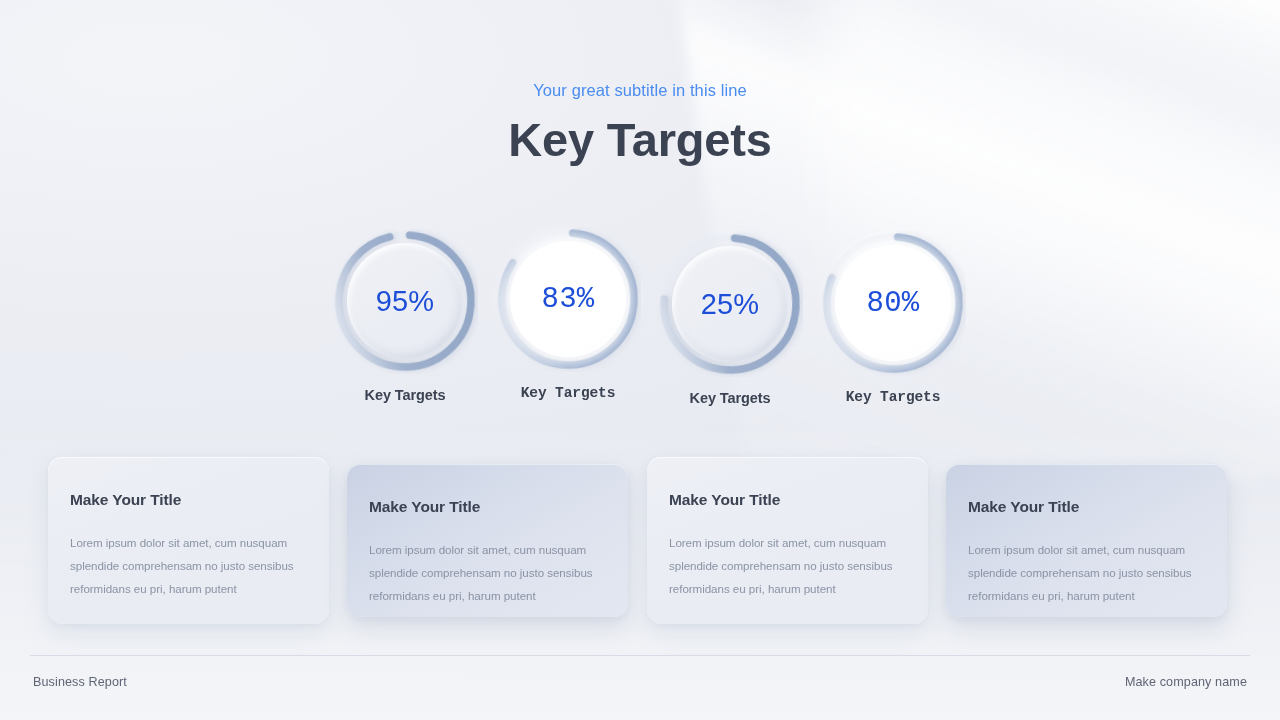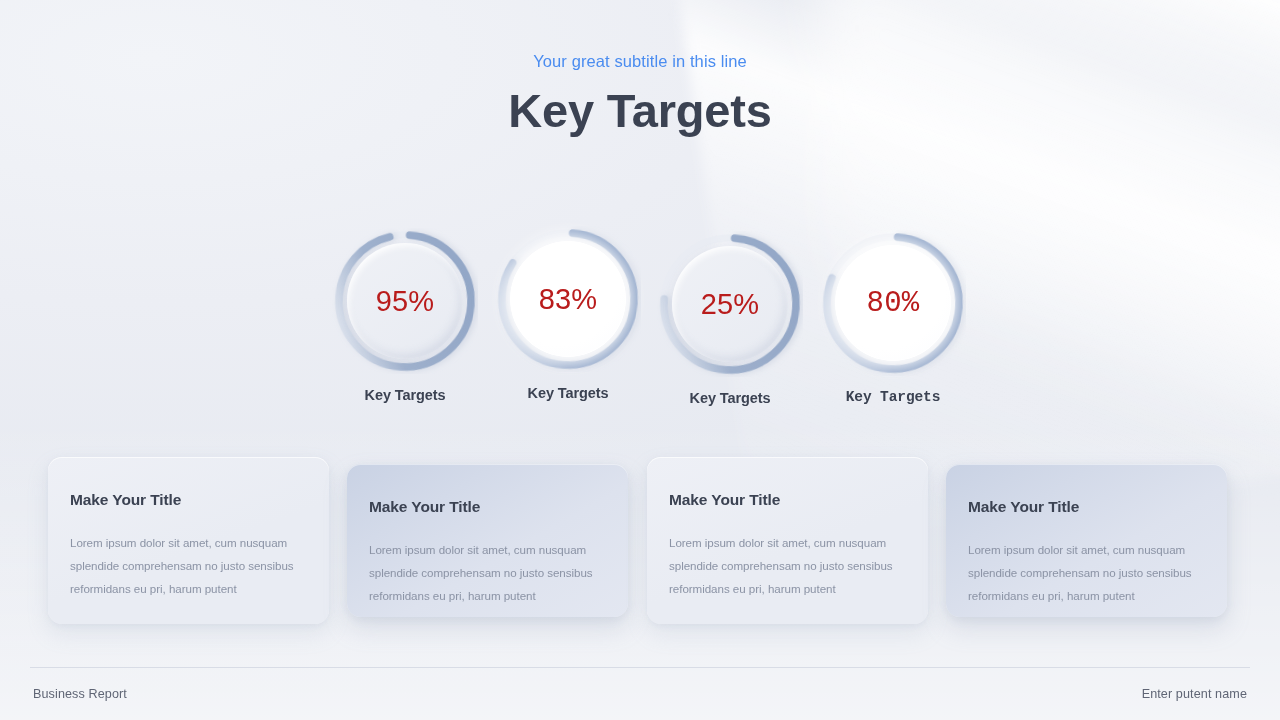--- a/index.html
+++ b/index.html
@@ -73,20 +73,21 @@
     top: 52px;
     left: 0;
     right: 0;
     text-align: center;
   }
   .subtitle {
     font-size: 16.5px;
     color: #4a8cf0;
     letter-spacing: 0.1px;
     line-height: 1.2;
+    margin-top: 29px;
   }
   .title {
     margin-top: 13px;
     font-size: 47px;
     font-weight: 700;
     color: #3b4252;
     letter-spacing: -0.2px;
     line-height: 1.12;
   }
 
@@ -140,21 +141,21 @@
       inset 0 0 0 1px rgba(255,255,255,0.9);
   }
   .ring-value {
     position: absolute;
     inset: 0;
     display: flex;
     align-items: center;
     justify-content: center;
     font-size: 29px;
     font-weight: 400;
-    color: #b91c1c;
+    color: #1d4ed8;
     letter-spacing: 0.2px;
   }
   .ring-label {
     margin-top: 13px;
     font-size: 14.5px;
     font-weight: 700;
     color: #3b4252;
     letter-spacing: -0.1px;
   }
 
@@ -198,21 +199,21 @@
     line-height: 2.0;
     color: #8b93a5;
     letter-spacing: -0.05px;
   }
 
   
   .footer {
     position: absolute;
     left: 30px;
     right: 30px;
-    bottom: 0;
+    bottom: 12px;
     height: 53px;
     border-top: 1px solid #d8dce6;
     text-align: center;
   }
   .footer-inner {
     display: flex;
     align-items: center;
     justify-content: space-between;
     height: 100%;
     padding: 0 3px;
@@ -253,21 +254,21 @@
               </filter>
             </defs>
             <circle cx="73" cy="73" r="66" fill="none" stroke="#e8ebf2" stroke-width="7" opacity="0.55"></circle>
             <circle cx="73" cy="73" r="66" fill="none" stroke="url(#g0)" stroke-width="7.5" stroke-linecap="round" stroke-dasharray="393.96 20.73" transform="rotate(-86 73 73)" filter="url(#sh0)"></circle>
           </svg>
           <div class="ring-disc"></div>
           <div class="ring-value">95%</div>
         </div>
         <div class="ring-label">Key Targets</div>
       </div>
-      <div class="ring-item style-bright" style="left: 163px; top: -2px;">
+      <div class="ring-item style-bright" style="left: 163px; top: -2px; font-family: Liberation Mono, monospace;">
         <div class="ring-wrap">
           <svg class="ring-svg" viewBox="0 0 146 146">
             <defs>
               <linearGradient id="g1" x1="0.18" y1="0" x2="0.62" y2="1">
                 <stop offset="0%" stop-color="#dbe2ee"></stop>
                 <stop offset="38%" stop-color="#94a9cb"></stop>
                 <stop offset="100%" stop-color="#8ba2c6"></stop>
               </linearGradient>
               <filter id="sh1" x="-30%" y="-30%" width="160%" height="160%">
                 <feDropShadow dx="0" dy="3" stdDeviation="3" flood-color="#9fadc6" flood-opacity="0.30"></feDropShadow>
@@ -340,17 +341,17 @@
       </div>
       <div class="card card-blue" style="left: 946px; top: 14px; height: 153px;">
         <div class="card-title">Make Your Title</div>
         <div class="card-body">Lorem ipsum dolor sit amet, cum nusquam splendide comprehensam no  justo sensibus reformidans eu pri, harum putent</div>
       </div>
     </div>
 
   <div class="footer">
     <div class="footer-inner">
       <span class="footer-text">Business Report</span>
-      <span class="footer-text">Enter putent name</span>
+      <span class="footer-text">Make company name</span>
     </div>
   </div>
 
 </div>
 
 </body></html>

